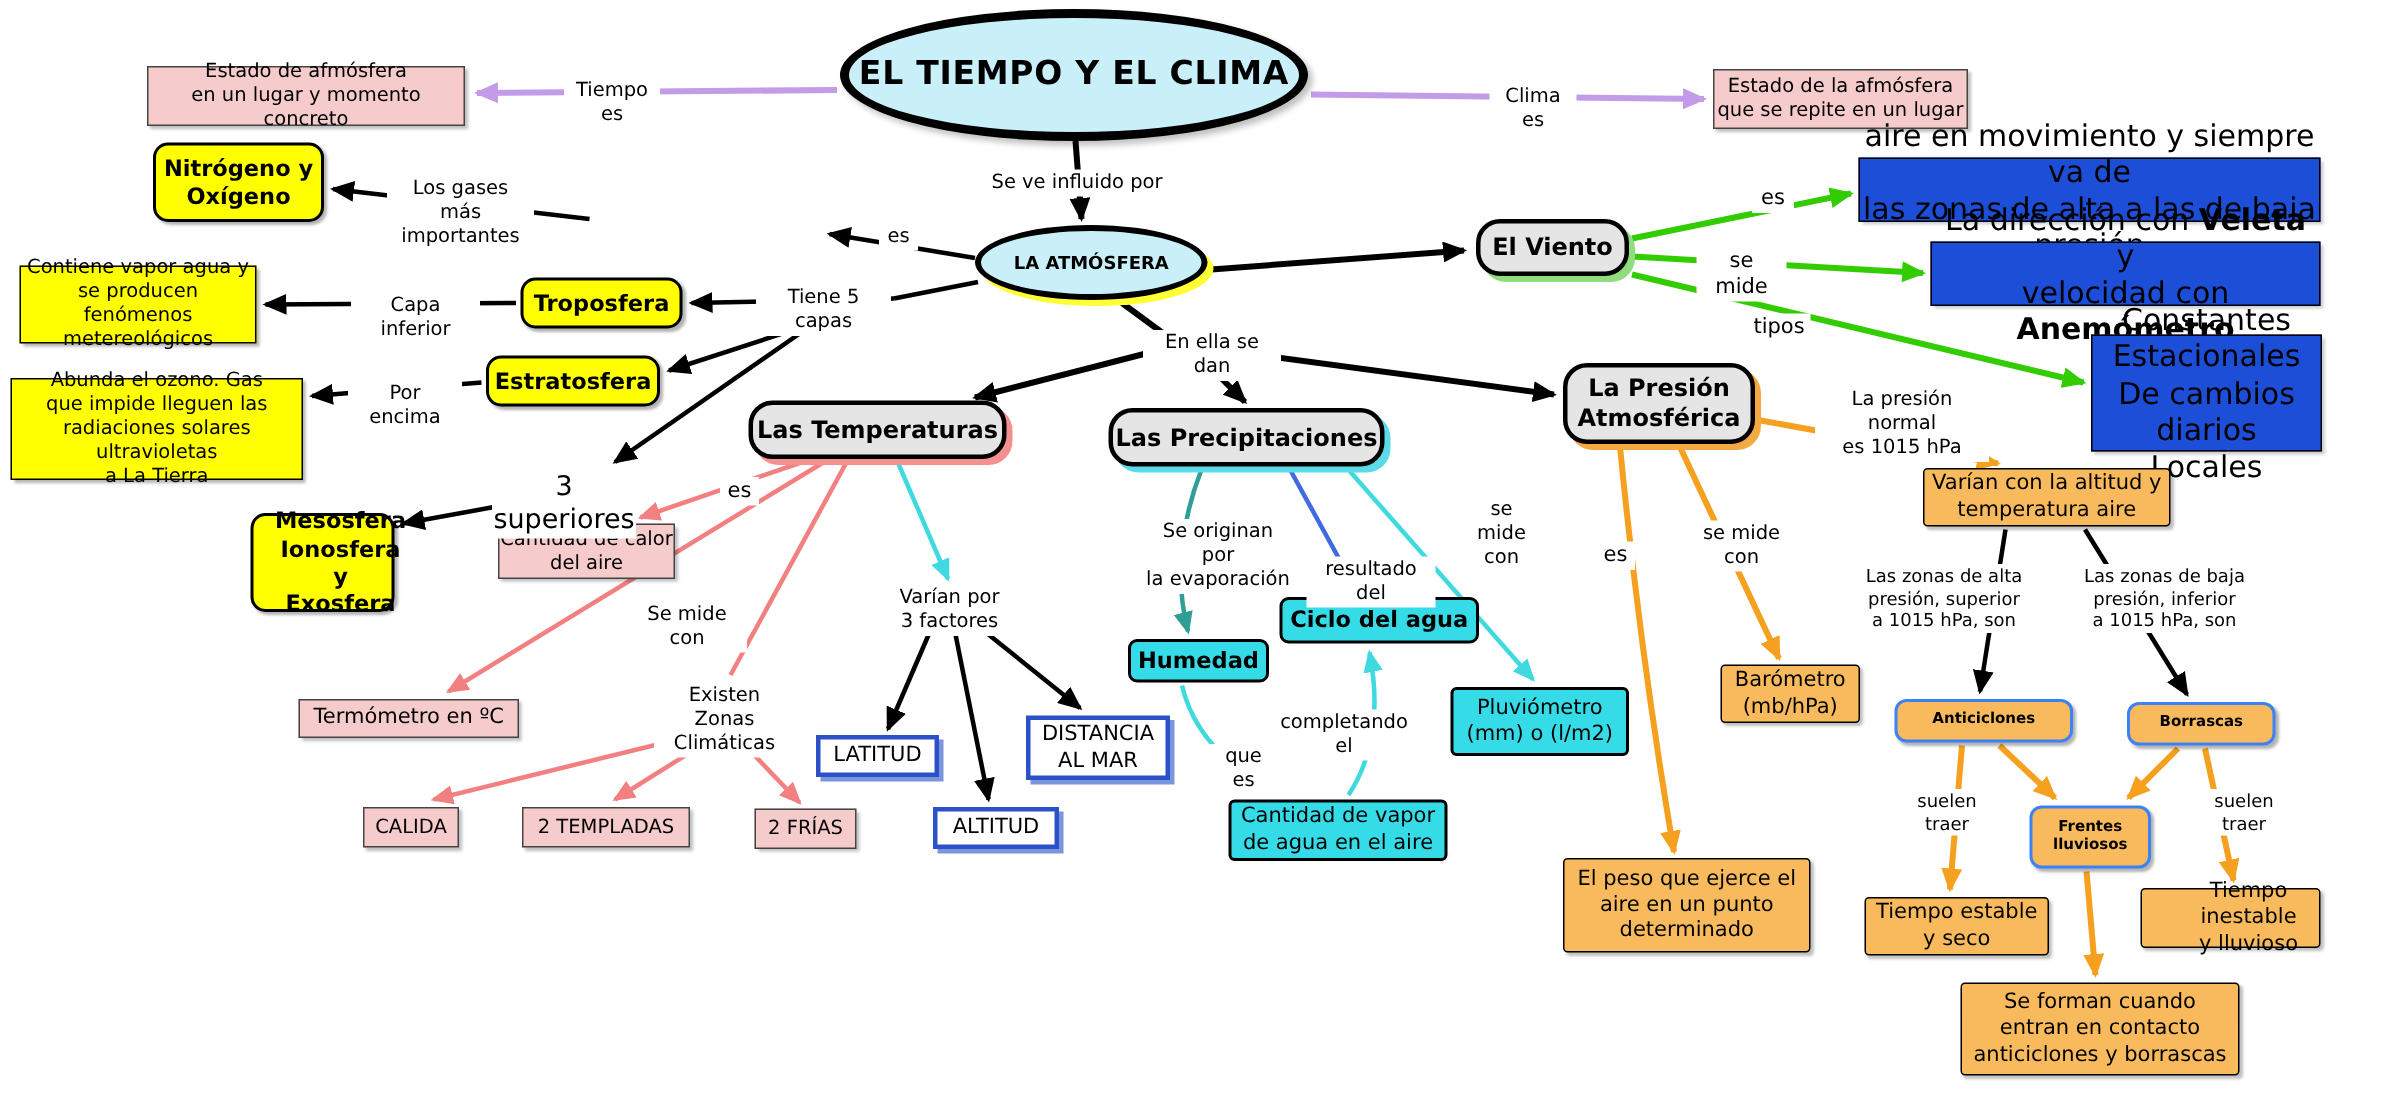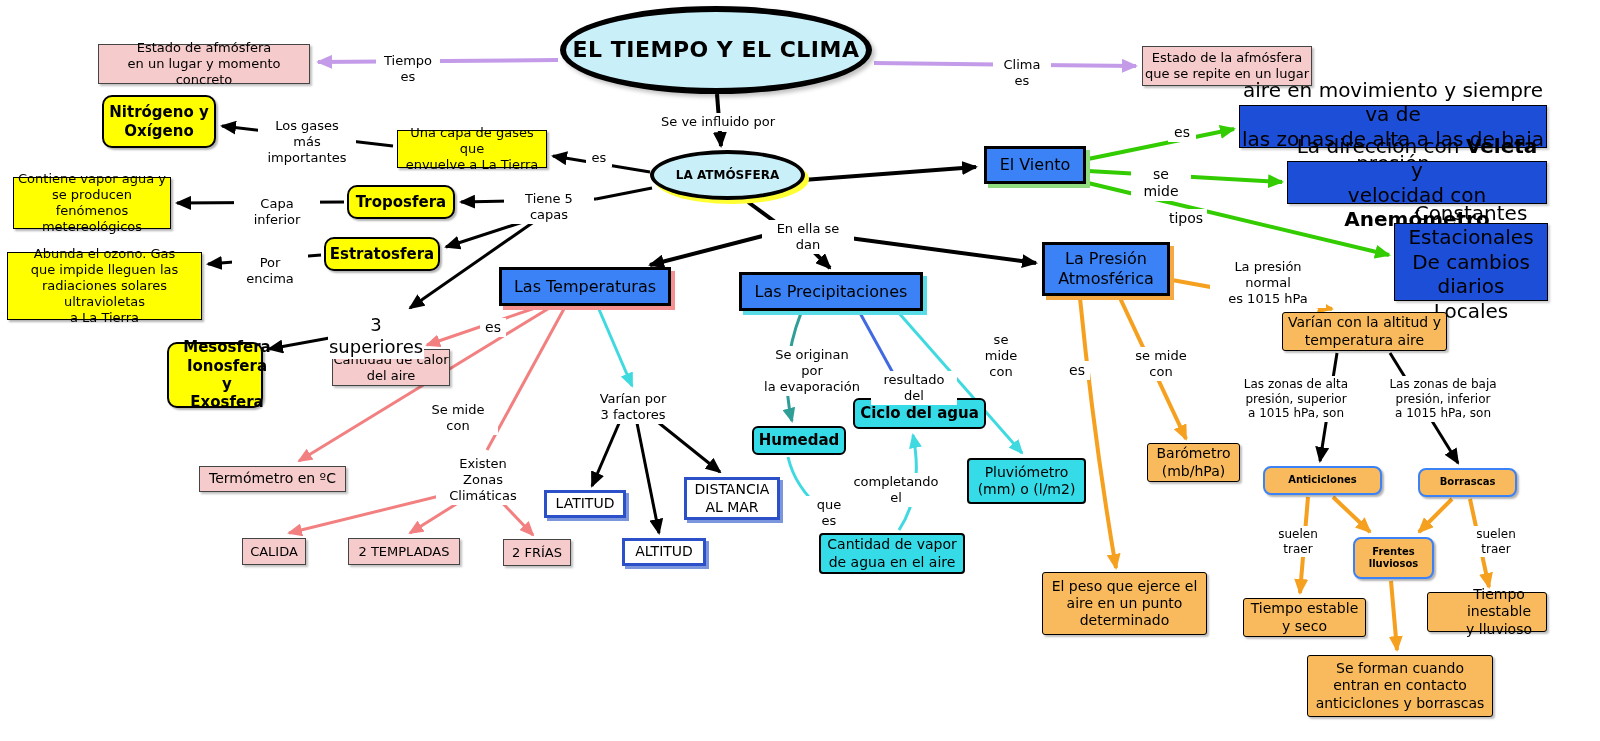--- a/index.html
+++ b/index.html
@@ -15,21 +15,21 @@
   .node, .lbl {
     position:absolute; z-index:2;
     display:flex; align-items:center; justify-content:center;
     text-align:center; white-space:pre-line;
     font-size:13px; line-height:1.22; color:#000;
   }
   .lbl { background:#ffffff; padding:1px 3px; z-index:3; }
   .ellipse { border-radius:50%; }
   .title-node { background:#C9EFF8; border:6px solid #000; font-weight:bold; font-size:22px; letter-spacing:.5px; box-shadow:3px 3px 4px rgba(0,0,0,.25); }
   .atm-node { background:#C9EFF8; border:4px solid #000; font-weight:bold; font-size:12px; box-shadow:4px 4px 0 #FFFF33; }
-  .topic { background:#3b82f6; border:3px solid #000; border-radius:0; font-weight:normal; font-size:16px; }
+  .topic { background:#e5e5e5; border:3px solid #000; border-radius:16px; font-weight:bold; font-size:16px; }
   .sh-red    { box-shadow:4px 4px 0 #F49090; }
   .sh-cyan   { box-shadow:4px 4px 0 #5ADCE8; }
   .sh-orange { box-shadow:4px 4px 0 #F5A943; }
   .sh-green  { box-shadow:4px 4px 0 #8FDD7F; }
   .yellow   { background:#FFFF00; border:1px solid #000; box-shadow:2px 2px 2px rgba(0,0,0,.3); }
   .yellow-r { background:#FFFF00; border:2px solid #000; border-radius:10px; font-weight:bold; font-size:15px; box-shadow:2px 2px 2px rgba(0,0,0,.3); }
   .pink   { background:#F6CBCB; border:1px solid #444; box-shadow:2px 2px 2px rgba(0,0,0,.25); }
   .greenbox { background:#1d4ed8; border:1px solid #000; font-size:20px; box-shadow:2px 2px 2px rgba(0,0,0,.2); }
   .orange   { background:#F8BA5C; border:1px solid #000; border-radius:3px; font-size:14px; box-shadow:2px 2px 2px rgba(0,0,0,.25); }
   .orange-r { background:#F8BA5C; border:2px solid #3b82f6; border-radius:8px; font-weight:bold; font-size:10px; box-shadow:2px 2px 2px rgba(0,0,0,.3); }
@@ -131,22 +131,20 @@
 
   <div class="node ellipse title-node" style="left:560px;top:6px;width:312px;height:88px;">EL TIEMPO Y EL CLIMA</div>
 
   <div class="node pink" style="left:98px;top:44px;width:212px;height:40px;">Estado de afmósfera
 en un lugar y momento concreto</div>
   <div class="node pink" style="left:1142px;top:46px;width:170px;height:40px;">Estado de la afmósfera
 que se repite en un lugar</div>
 
   <div class="node ellipse atm-node" style="left:650px;top:150px;width:155px;height:50px;">LA ATMÓSFERA</div>
 
-  <div class="node yellow" style="left:397px;top:130px;width:150px;height:38px;">Una capa de gases que
-envuelve a La Tierra</div>
   <div class="node yellow-r" style="left:102px;top:95px;width:114px;height:53px;">Nitrógeno y
 Oxígeno</div>
   <div class="node yellow-r" style="left:347px;top:185px;width:108px;height:34px;">Troposfera</div>
   <div class="node yellow" style="left:13px;top:177px;width:158px;height:52px;">Contiene vapor agua y
 se producen fenómenos
 metereológicos</div>
   <div class="node yellow-r" style="left:324px;top:237px;width:116px;height:34px;">Estratosfera</div>
   <div class="node yellow" style="left:7px;top:252px;width:195px;height:68px;">Abunda el ozono. Gas
 que impide lleguen las
 radiaciones solares ultravioletas

